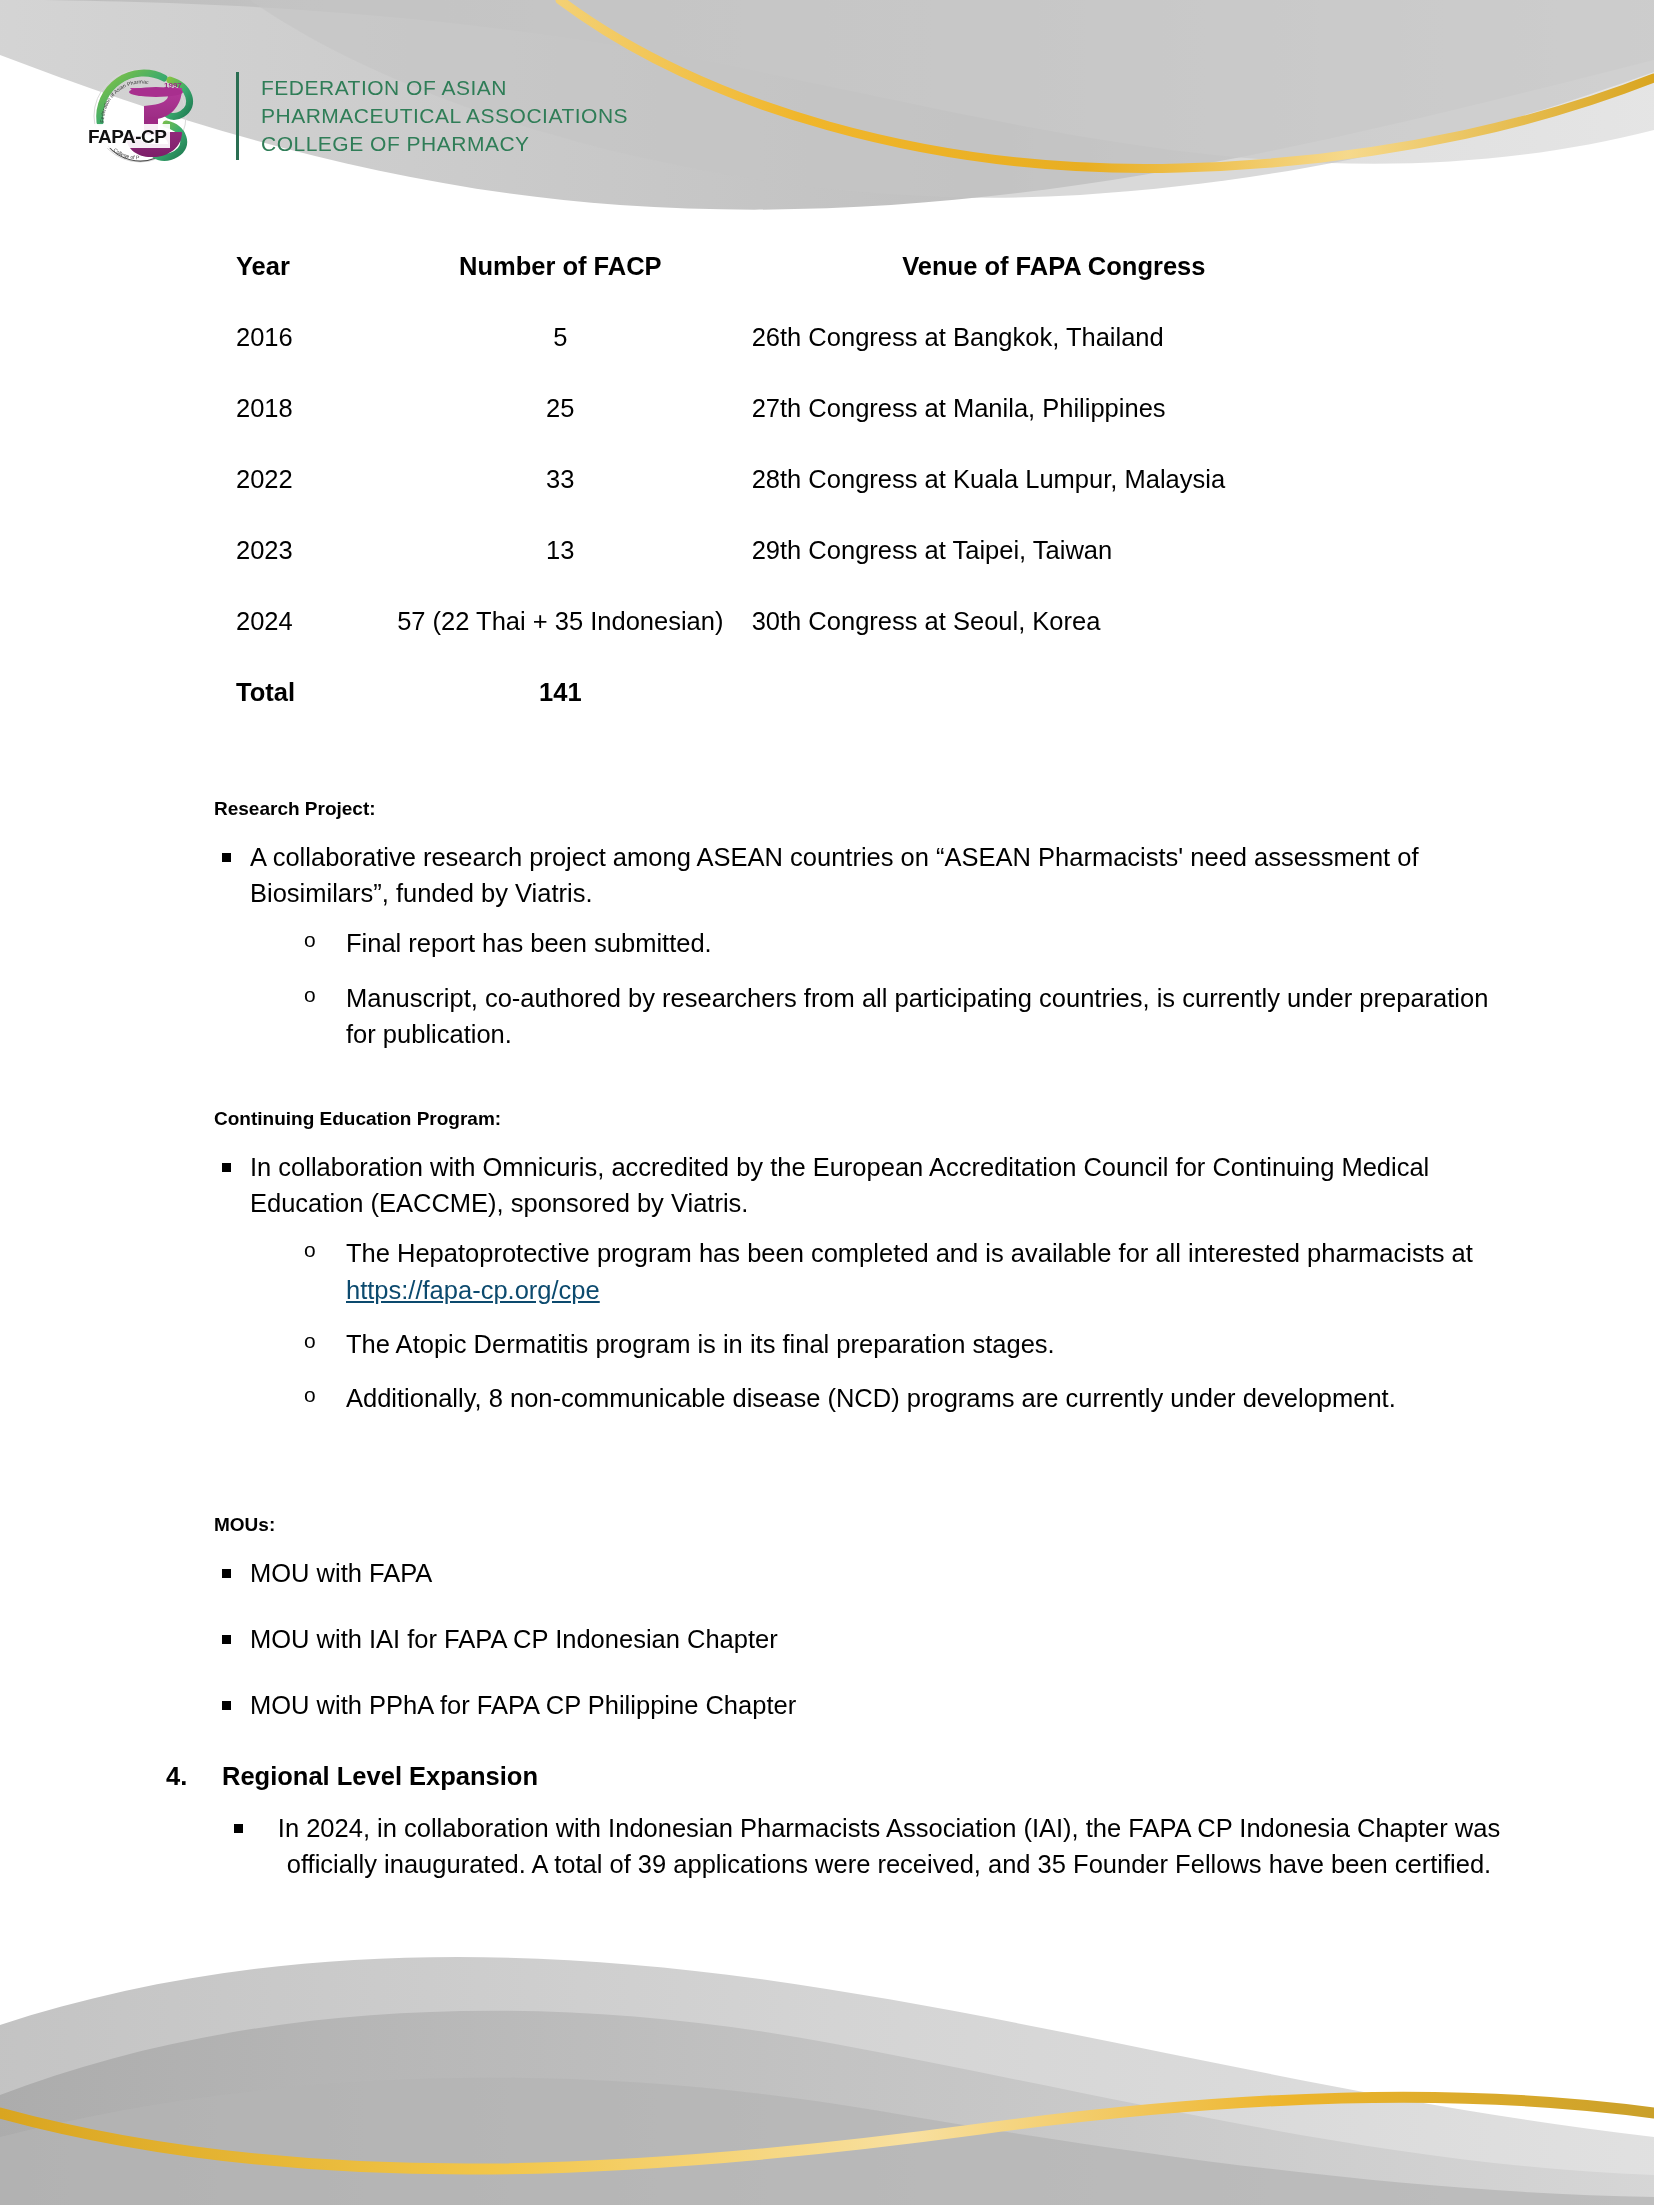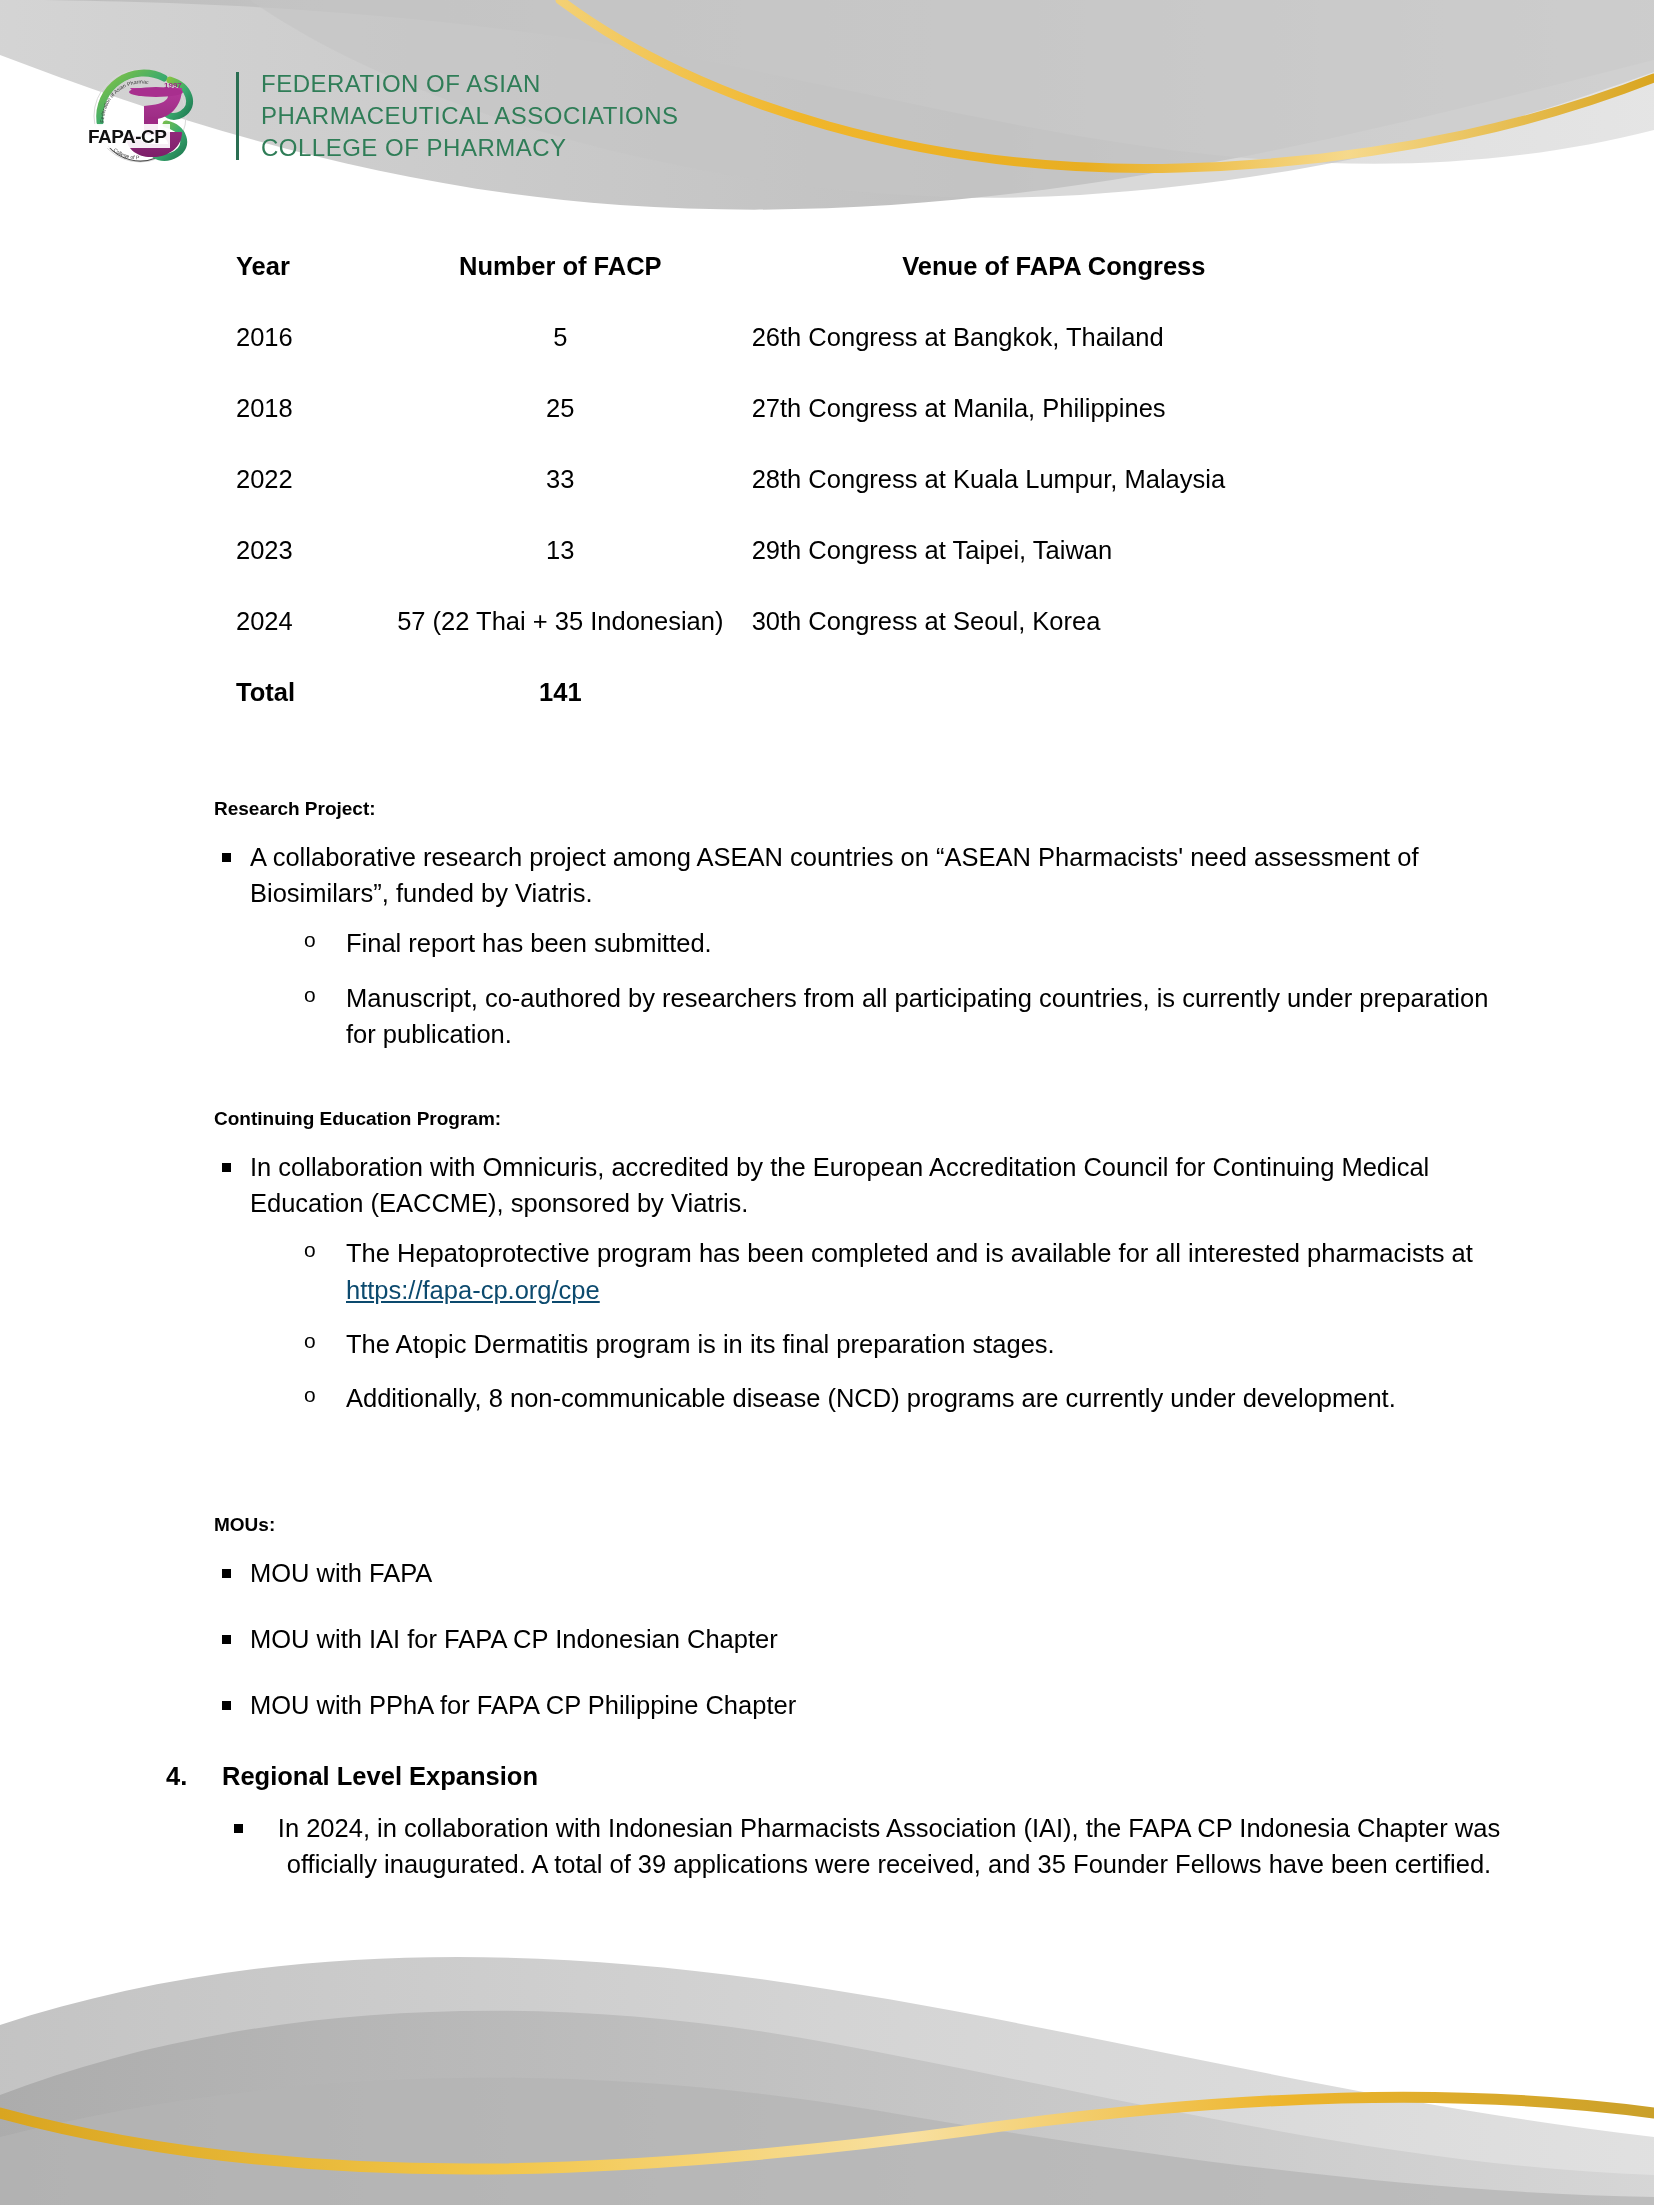--- a/index.html
+++ b/index.html
@@ -53,21 +53,21 @@
     margin-right: 22px;
   }
   .org-lines {
     display: flex;
     flex-direction: column;
     justify-content: center;
     line-height: 1.32;
   }
   .org-line {
     font-family: "Liberation Sans", sans-serif;
-    font-size: 24px;
+    font-size: 21px;
     letter-spacing: 0.5px;
     color: #2f7d57;
     white-space: nowrap;
   }
 
   .tbl {
     position: absolute;
     left: 236px;
     top: 252px;
     width: 1120px;

